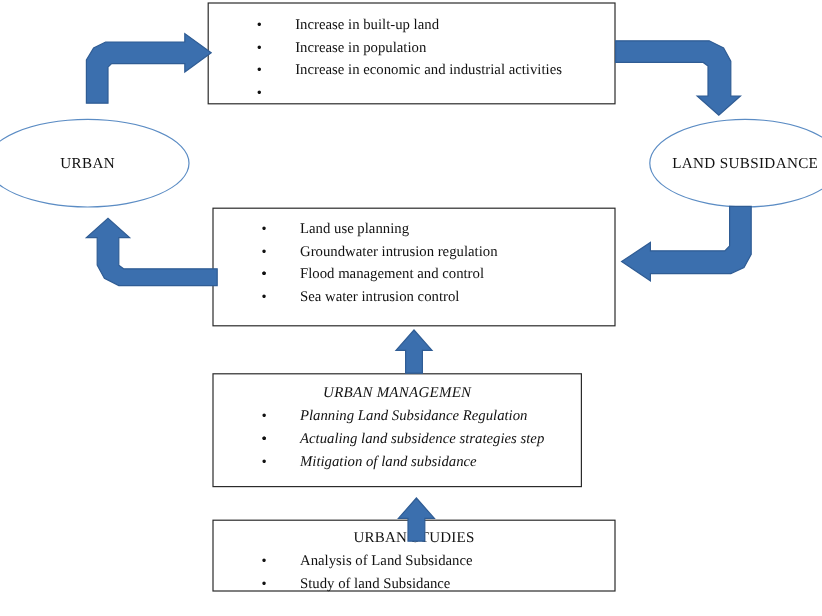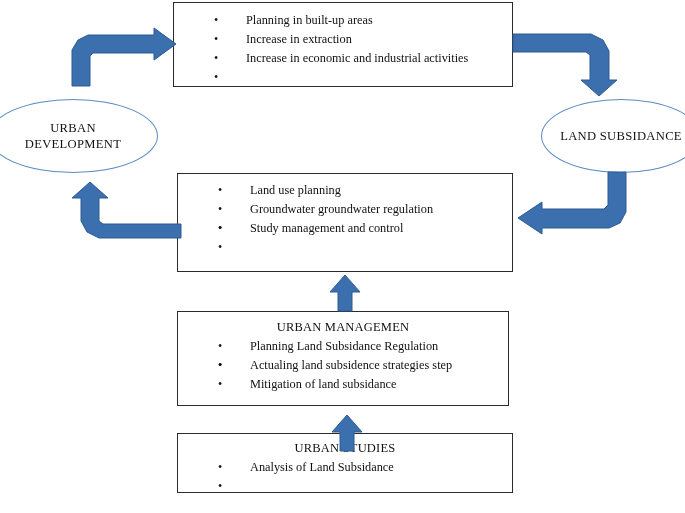--- a/index.html
+++ b/index.html
@@ -83,60 +83,61 @@
 </style>
 </head>
 <body>
 
 <div id="diagram">
 
   <div class="box" style="left:173px; top:2px; width:340px; height:85px;">
     <ul class="bullets" style="padding-top:8px;">
       <li>
         <span class="bul">•</span>
-        <span>Planning in built-up areas</span>
-      </li>
-      <li>
-        <span class="bul">•</span>
-        <span>Increase in extraction</span>
+        <span>Increase in built-up land</span>
+      </li>
+      <li>
+        <span class="bul">•</span>
+        <span>Increase in population</span>
       </li>
       <li>
         <span class="bul">•</span>
         <span>Increase in economic and industrial activities</span>
       </li>
       <li>
         <span class="bul">•</span>
       </li>
     </ul>
   </div>
 
   <div class="box" style="left:177px; top:173px; width:336px; height:99px;">
     <ul class="bullets" style="padding-top:7px;">
       <li>
         <span class="bul">•</span>
         <span>Land use planning</span>
       </li>
       <li>
         <span class="bul">•</span>
-        <span>Groundwater groundwater regulation</span>
-      </li>
-      <li>
-        <span class="bul">•</span>
-      </li>
-      <li>
-        <span class="bul">•</span>
-        <span>Study management and control</span>
-      </li>
-      <li>
-        <span class="bul">•</span>
-      </li>
-    </ul>
-  </div>
-
-  <div class="box" style="left:177px; top:311px; width:332px; height:95px;">
+        <span>Groundwater intrusion regulation</span>
+      </li>
+      <li>
+        <span class="bul">•</span>
+      </li>
+      <li>
+        <span class="bul">•</span>
+        <span>Flood management and control</span>
+      </li>
+      <li>
+        <span class="bul">•</span>
+        <span>Sea water intrusion control</span>
+      </li>
+    </ul>
+  </div>
+
+  <div class="box" style="left:177px; top:311px; width:308px; height:95px;font-style:italic;">
     <div class="box-title" style="padding-top:8px;">URBAN MANAGEMEN</div>
     <ul class="bullets">
       <li>
         <span class="bul">•</span>
         <span>Planning Land Subsidance Regulation</span>
       </li>
       <li>
         <span class="bul">•</span>
       </li>
       <li>
@@ -152,28 +153,28 @@
 
   <div class="box" style="left:177px; top:433px; width:336px; height:60px;">
     <div class="box-title" style="padding-top:7px;">URBAN STUDIES</div>
     <ul class="bullets">
       <li>
         <span class="bul">•</span>
         <span>Analysis of Land Subsidance</span>
       </li>
       <li>
         <span class="bul">•</span>
+        <span>Study of land Subsidance</span>
       </li>
     </ul>
   </div>
 
   <div class="ellipse" style="left:-12px; top:99px; width:170px; height:74px;">
     <div>
       <div class="elabel">URBAN</div>
-      <div class="elabel">DEVELOPMENT</div>
     </div>
   </div>
 
   <div class="ellipse" style="left:541px; top:99px; width:160px; height:74px;">
     <div class="elabel">LAND SUBSIDANCE</div>
   </div>
 
   <svg class="arrow-svg" style="left:68px; top:28px;" width="110" height="60" viewBox="0 0 110 60">
     <polygon class="arrow-shape" points="4,58 4,22 10,12 20,7 86,7 86,0 108,16 86,32 86,25 25,25 22,28 22,58"></polygon>
   </svg>

